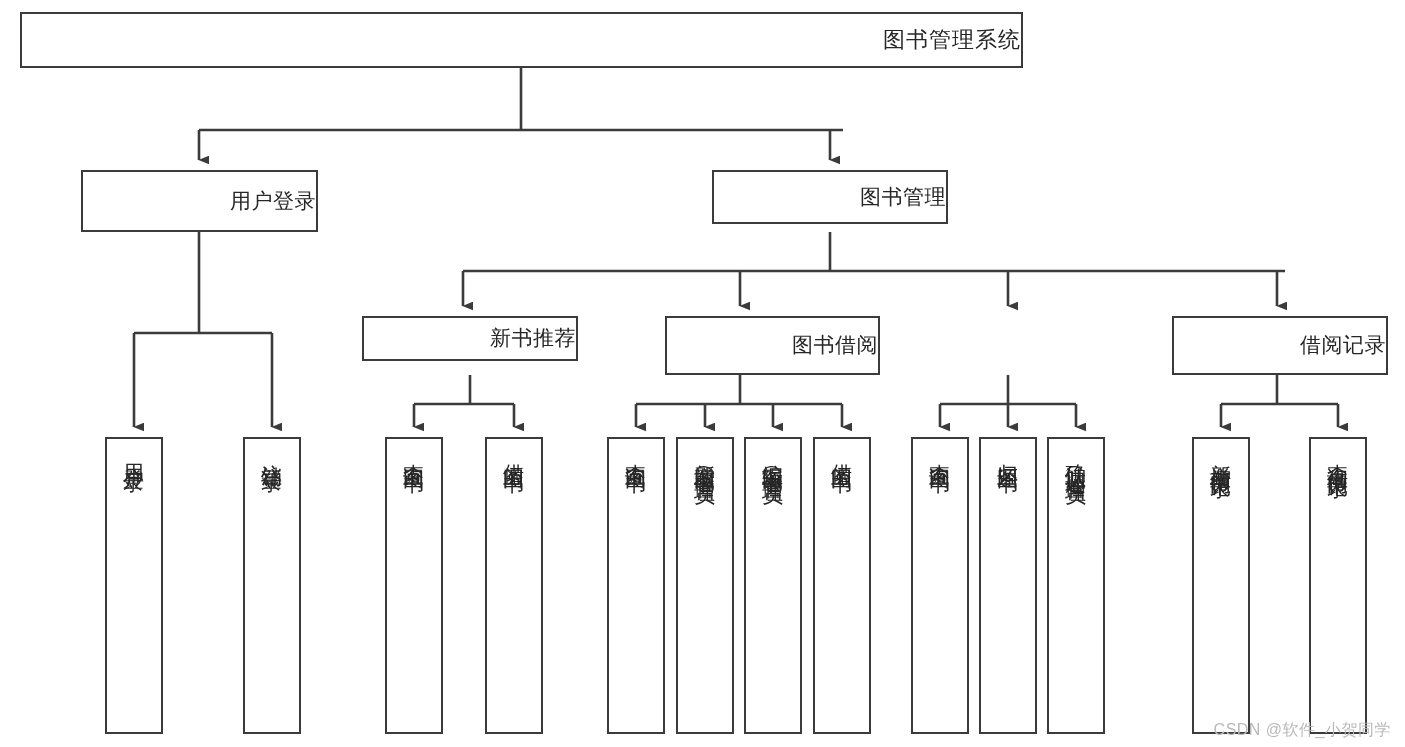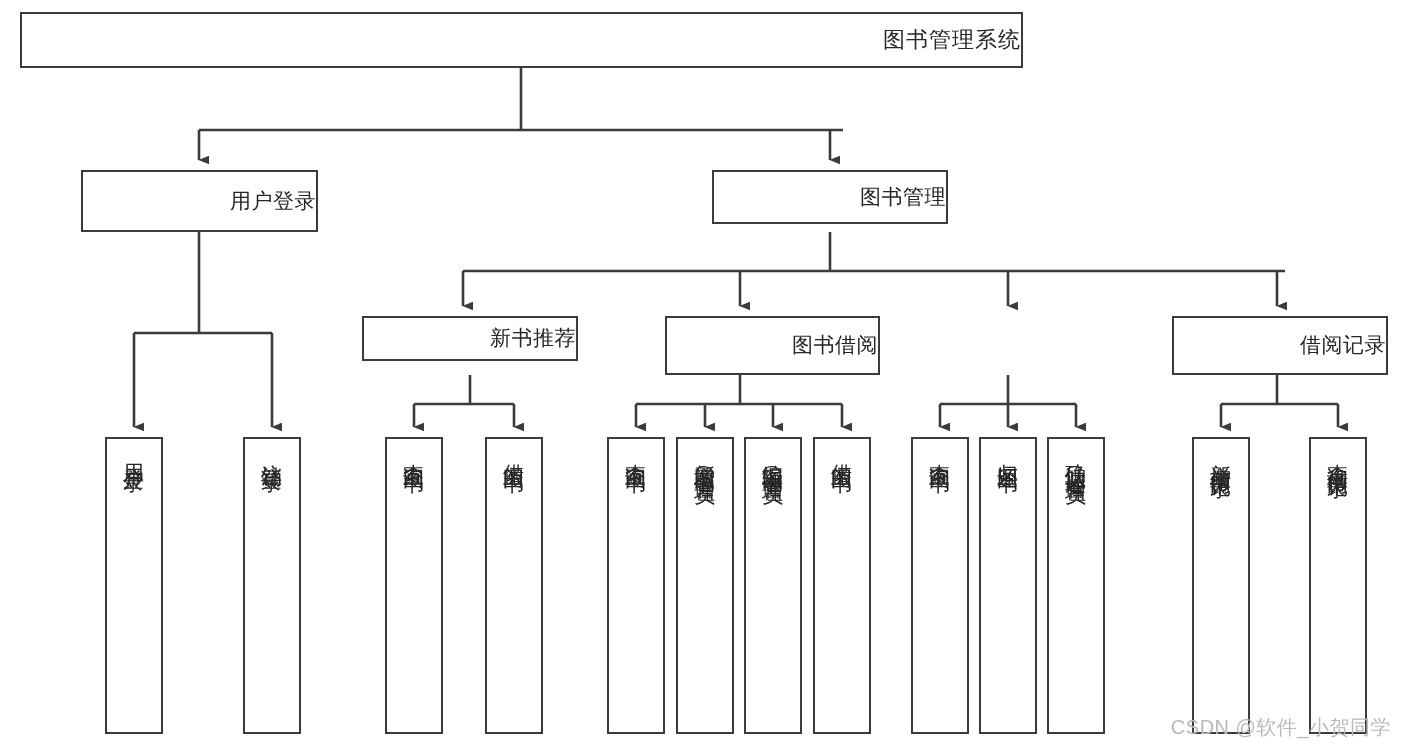--- a/index.html
+++ b/index.html
@@ -66,21 +66,21 @@
     font-size: 21px;
     letter-spacing: 3px;
     line-height: 1;
     white-space: nowrap;
   }
   
   #watermark {
     position: absolute;
     right: 14px;
     bottom: 6px;
-    font-size: 20px;
+    font-size: 16px;
     color: #b9b9b9;
     letter-spacing: 0.5px;
     white-space: nowrap;
     user-select: none;
   }
 </style>
 </head>
 <body>
 
 <div id="diagram-root">

